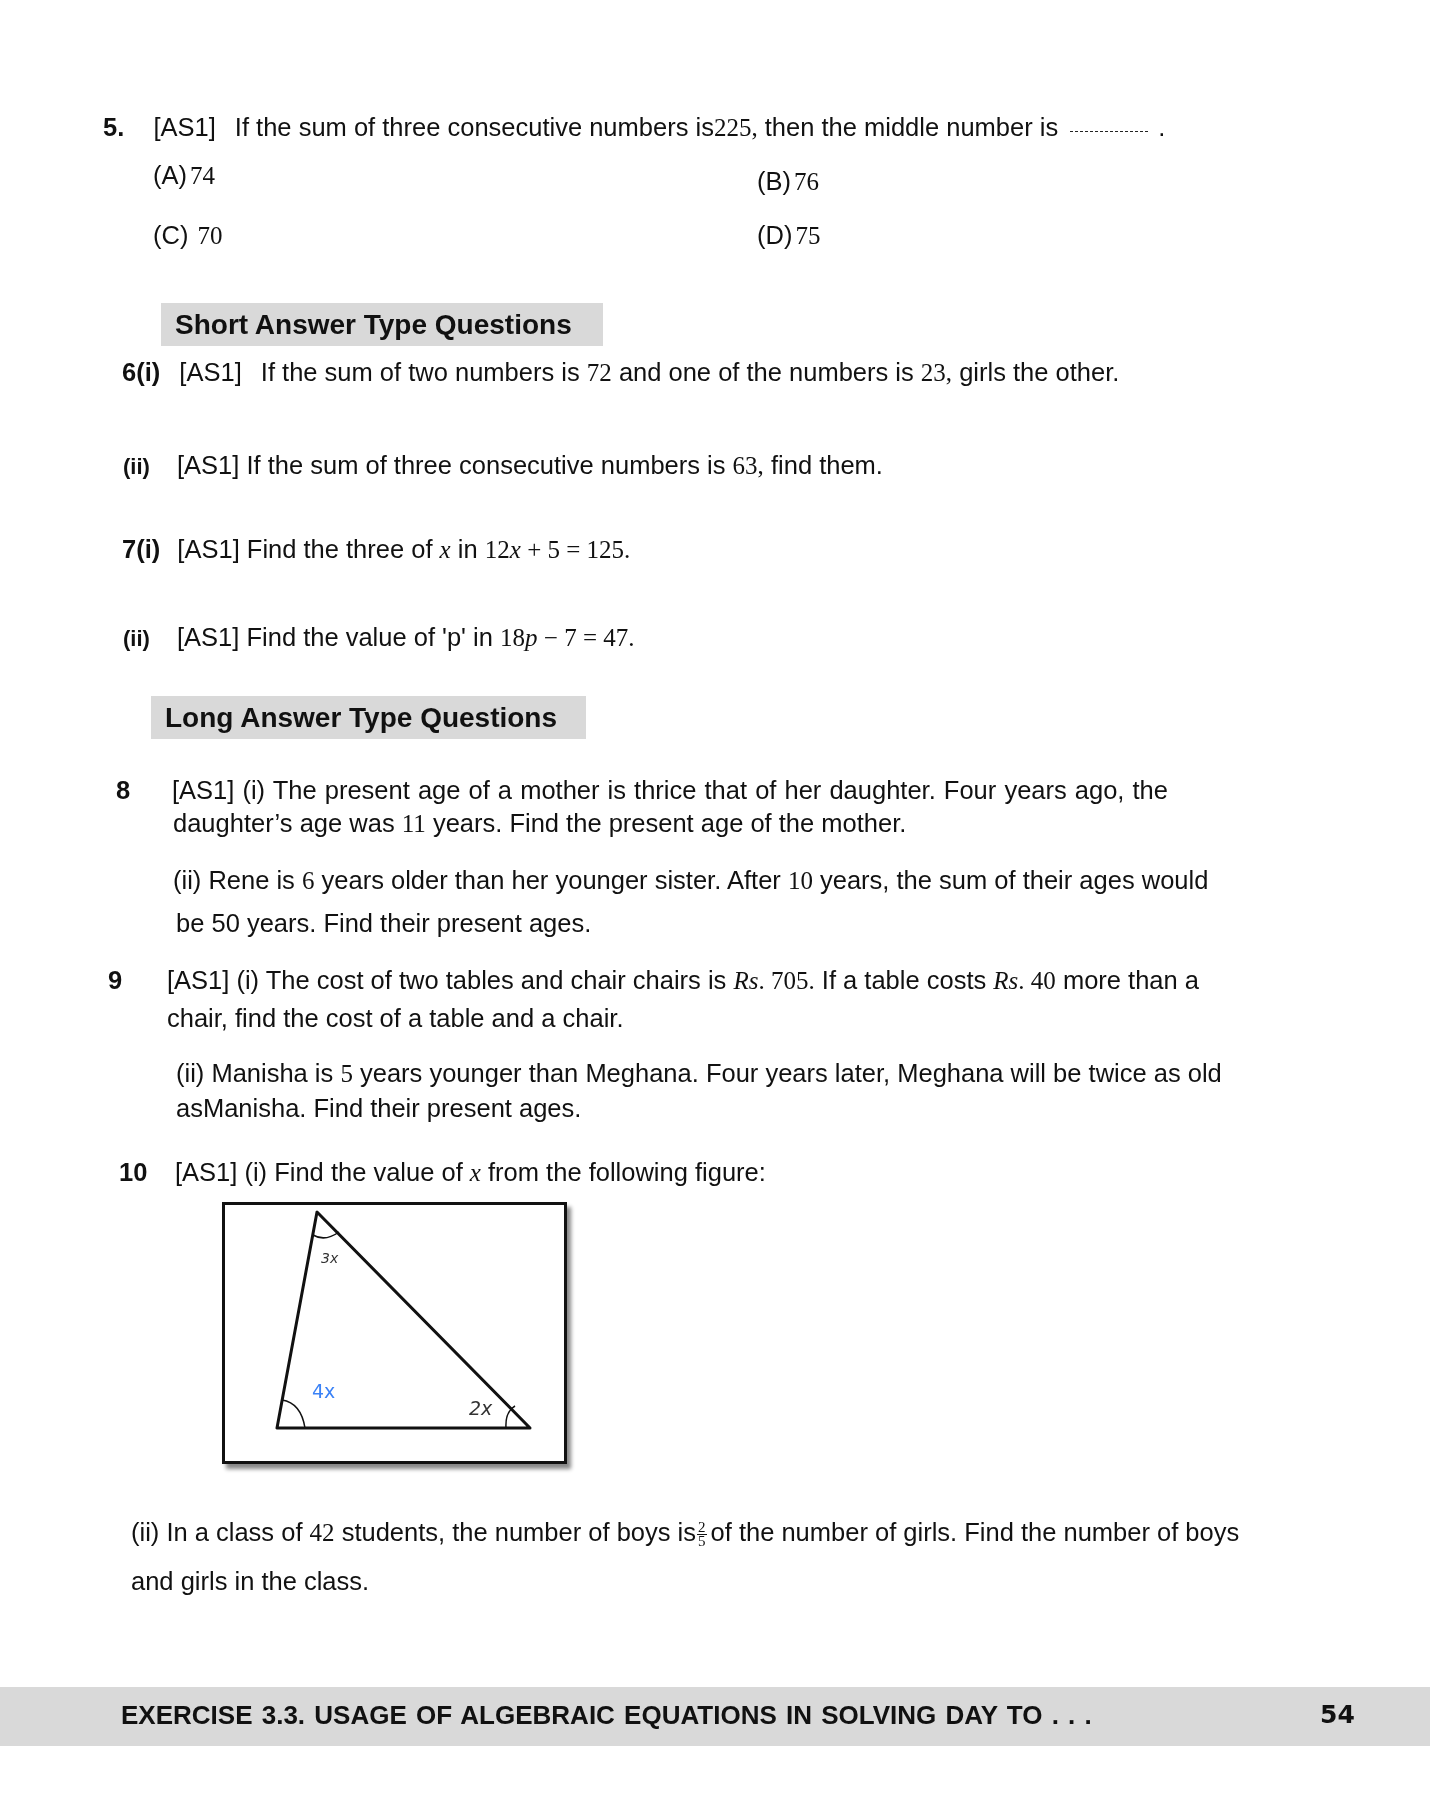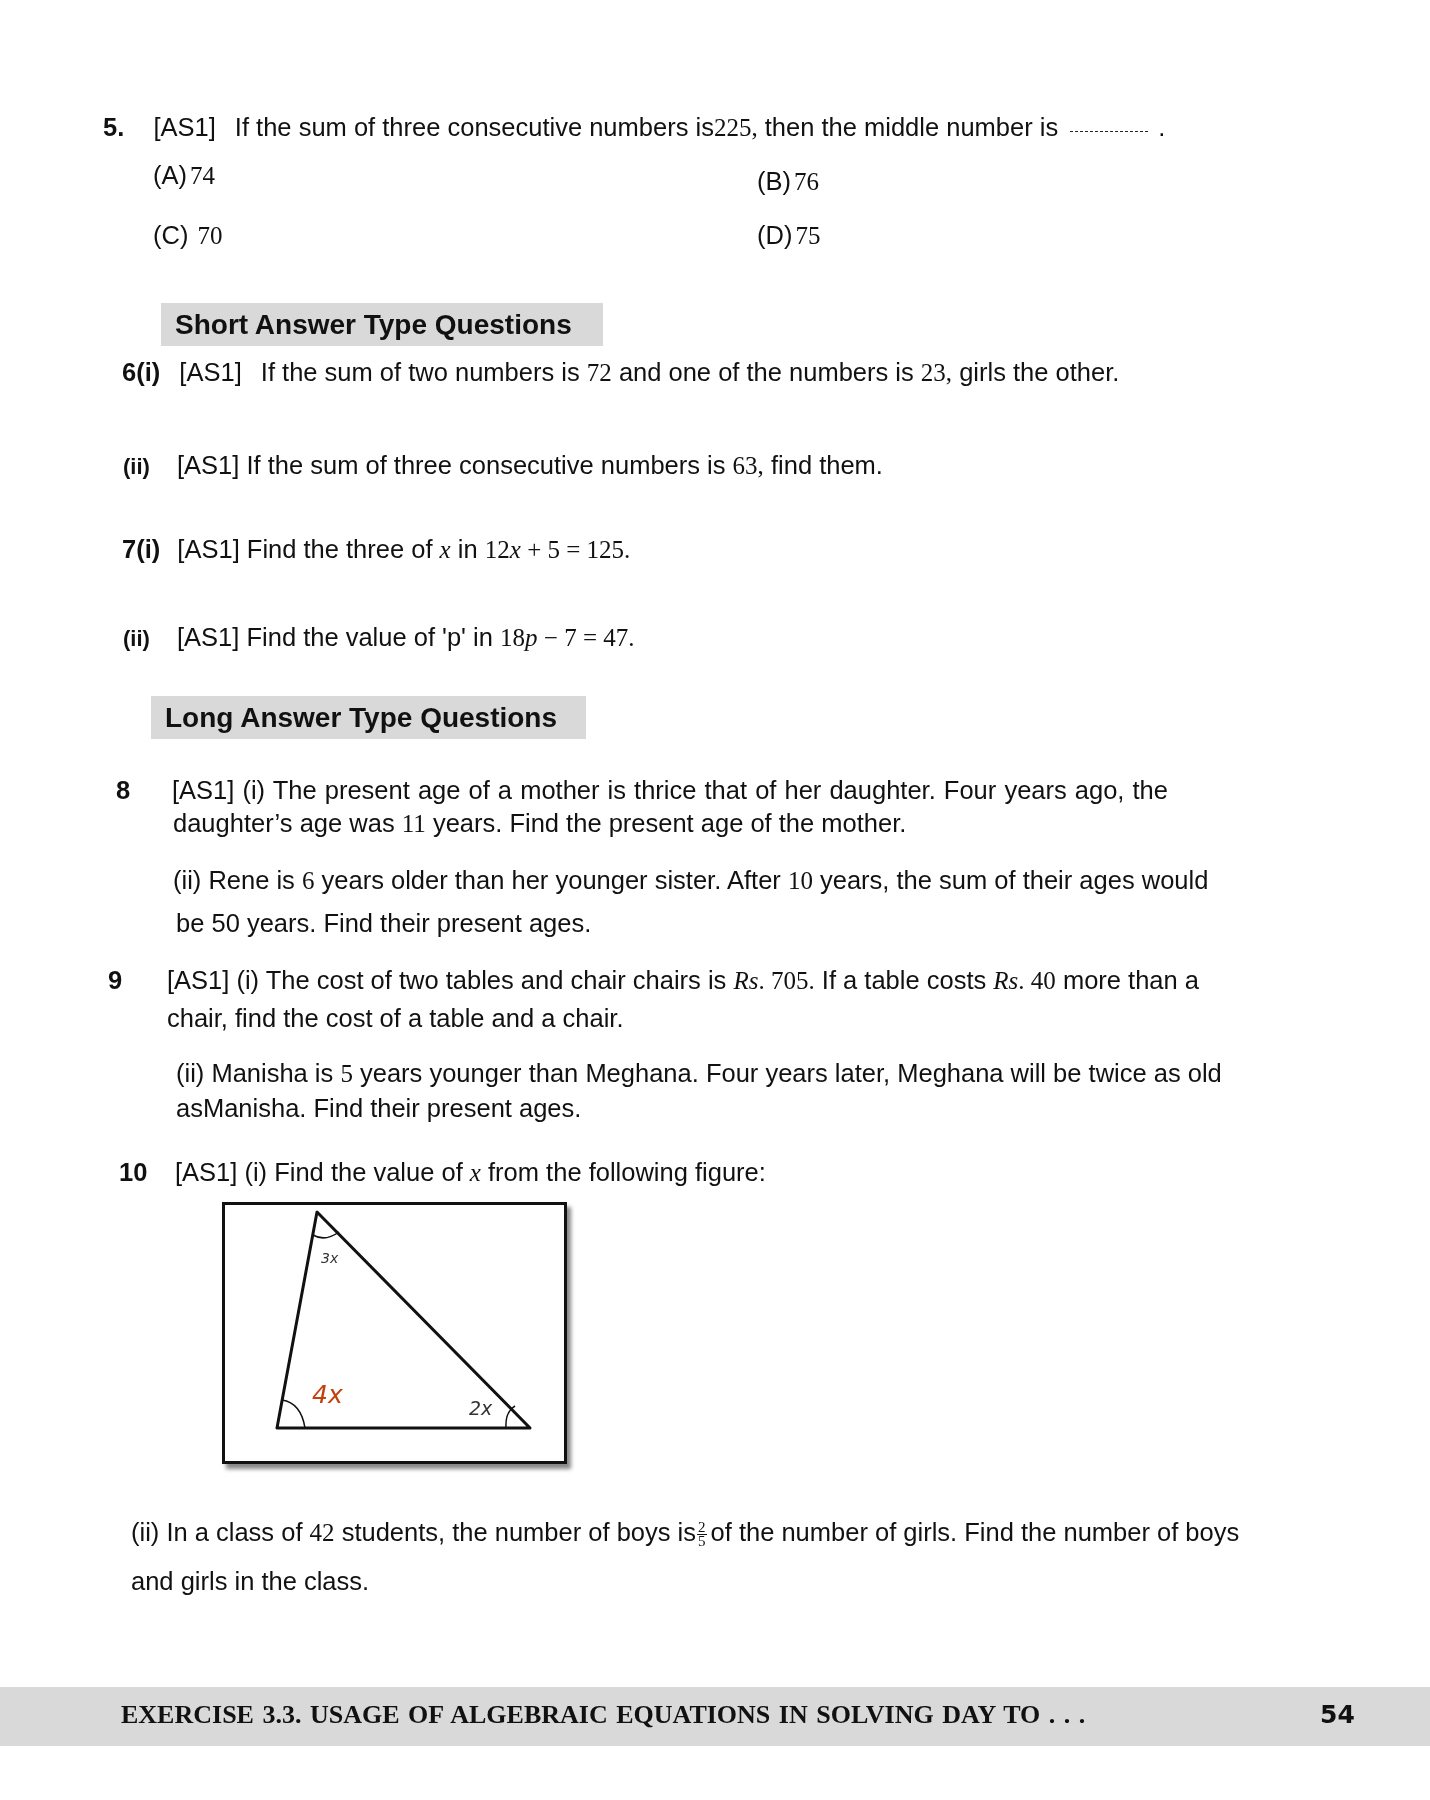--- a/index.html
+++ b/index.html
@@ -11,21 +11,21 @@
   .mi { font-family: "Liberation Serif", serif; font-style: italic; font-size: 25px; }
   .heading { position: absolute; background: #d9d9d9; font-weight: bold; font-size: 28px;
              line-height: 43px; padding: 0 14px; white-space: nowrap; margin-left: 41px; }
   .blank { display: inline-block; width: 78px; border-bottom: 1px dashed #222; margin: 0 10px 0 12px;
            vertical-align: 4px; }
   .frac { display: inline-flex; flex-direction: column; align-items: center; vertical-align: middle;
           font-family: "Liberation Serif", serif; font-size: 15px; line-height: 13px; margin: 0 4px 0 1px; }
   .frac .num { border-bottom: 1px solid #111; padding: 0 1px; }
   .footer { position: absolute; left: 0; top: 1687px; width: 1430px; height: 59px; background: #d9d9d9; }
   .footer-title { position: absolute; left: 121px; top: 13px; font-weight: bold; font-size: 26px;
-                  white-space: nowrap; word-spacing: 2px; font-family: Liberation Serif, serif; }
+                  white-space: nowrap; word-spacing: 2px; }
   .footer-page { position: absolute; left: 1320px; top: 13px; font-weight: bold; font-size: 25px;
                  font-family: "DejaVu Sans", sans-serif; }
   .figure { position: absolute; left: 222px; top: 1202px; width: 339px; height: 256px;
             border: 3px solid #111; box-shadow: 4px 5px 4px #888; background: #fff; }
   .figure svg { position: absolute; left: 0; top: 0; }
 </style>
 </head>
 <body>
 
 <div class="ln" style="left:103px; top:112px;">
@@ -126,21 +126,21 @@
 
 <div class="figure">
   <svg width="339" height="256" viewBox="0 0 339 256">
     <polygon points="92,7 52,223 305,223" fill="none" stroke="#111" stroke-width="3" stroke-linejoin="round"></polygon>
 
     <path d="M 88,30 Q 100,37 114,27" fill="none" stroke="#111" stroke-width="1.5"></path>
     <path d="M 57,195 Q 76,198 80,223" fill="none" stroke="#111" stroke-width="1.5"></path>
     <path d="M 281,223 Q 280,207 290,201" fill="none" stroke="#111" stroke-width="1.5"></path>
   </svg>
   <span style="position:absolute; left:96px; top:45px; font-family:'DejaVu Sans',sans-serif; font-size:14px; font-style:italic; color:#333;">3x</span>
-  <span style="position:absolute; left:87px; top:175px; font-family:'DejaVu Sans',sans-serif; font-size:25px; font-style:italic; color:#c2410c;">4x</span>
+  <span style="position:absolute; left:87px; top:175px; font-family:'DejaVu Sans',sans-serif; font-size:19px; color:#3b82f6;">4x</span>
   <span style="position:absolute; left:244px; top:192px; font-family:'DejaVu Sans',sans-serif; font-size:19px; font-style:italic; color:#333;">2x</span>
 </div>
 
 <div class="ln" style="left:131px; top:1517px;">
   <span>(ii) In a class of</span>
   <span class="m">42</span>
   <span>students, the number of boys is</span><span class="frac">
       <span class="num">2</span>
       <span>5</span>
     </span><span>of the number of girls. Find the number of boys</span>

